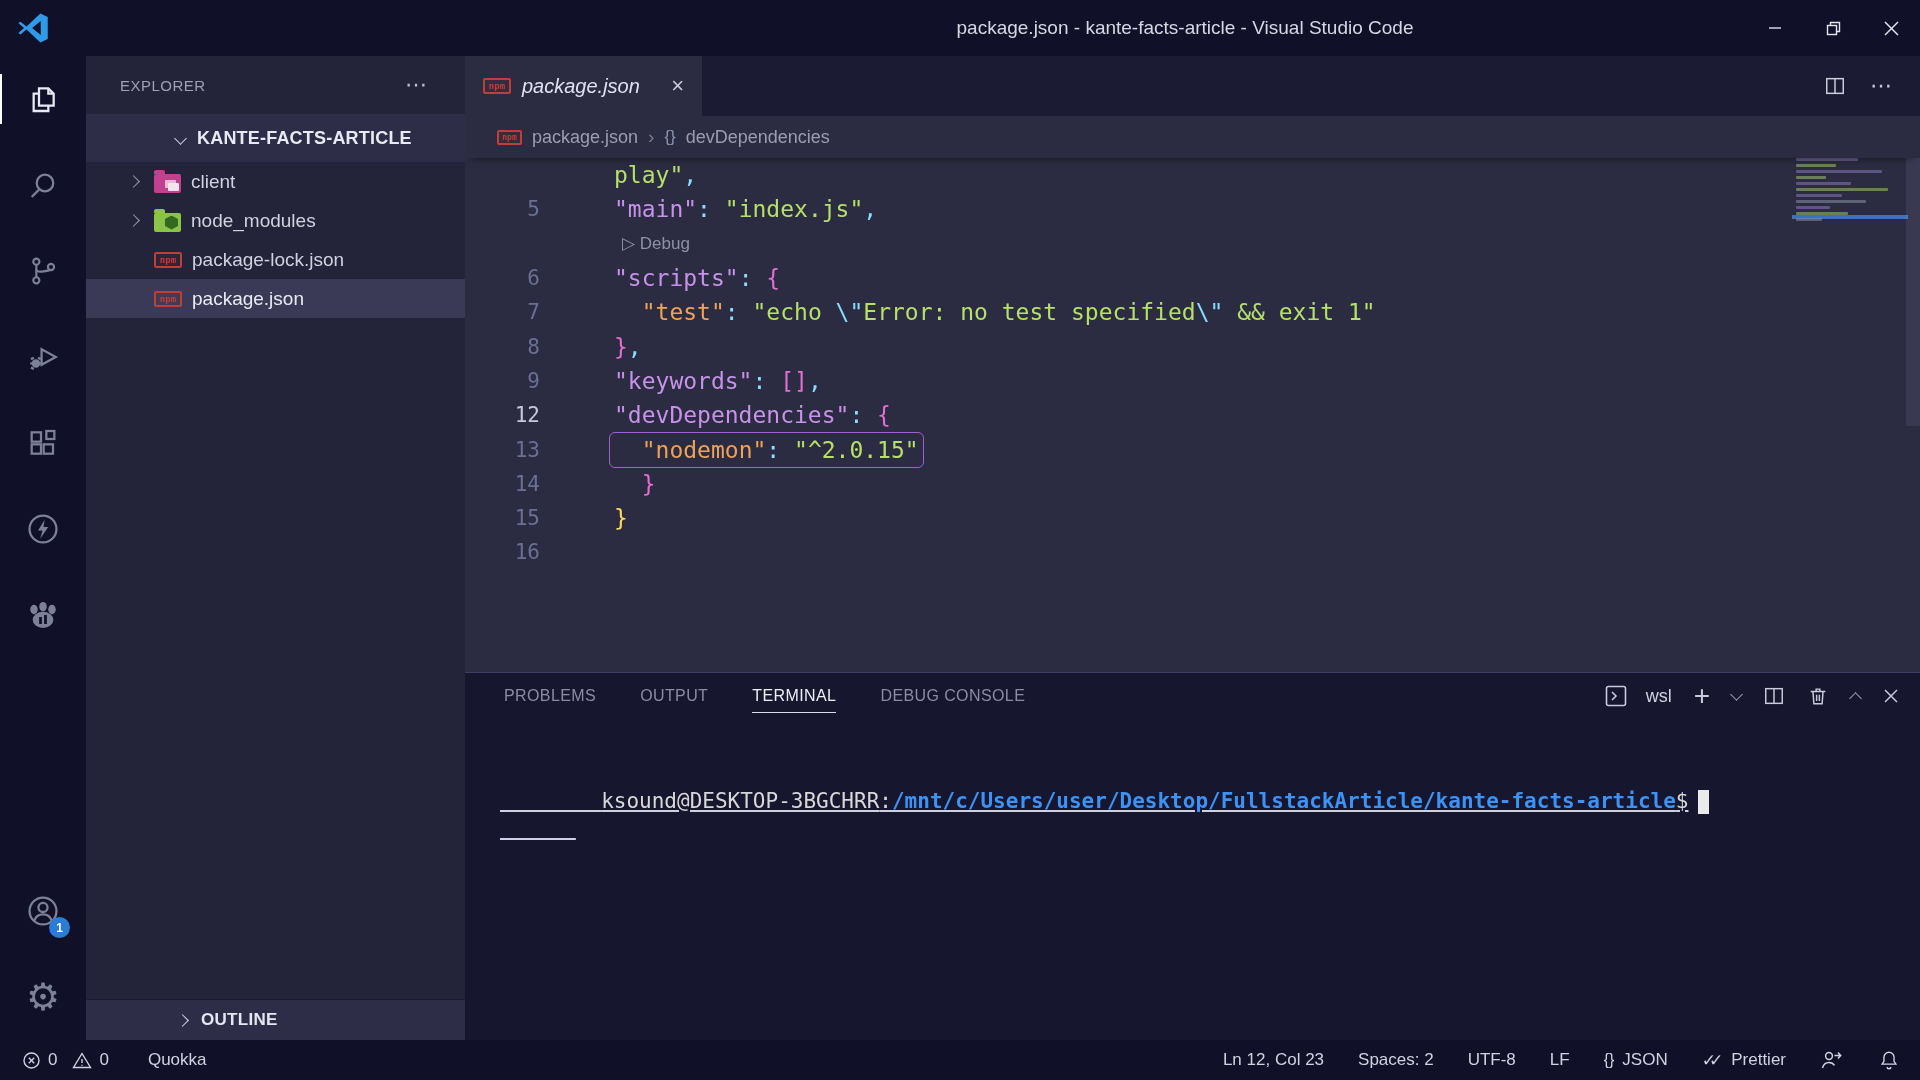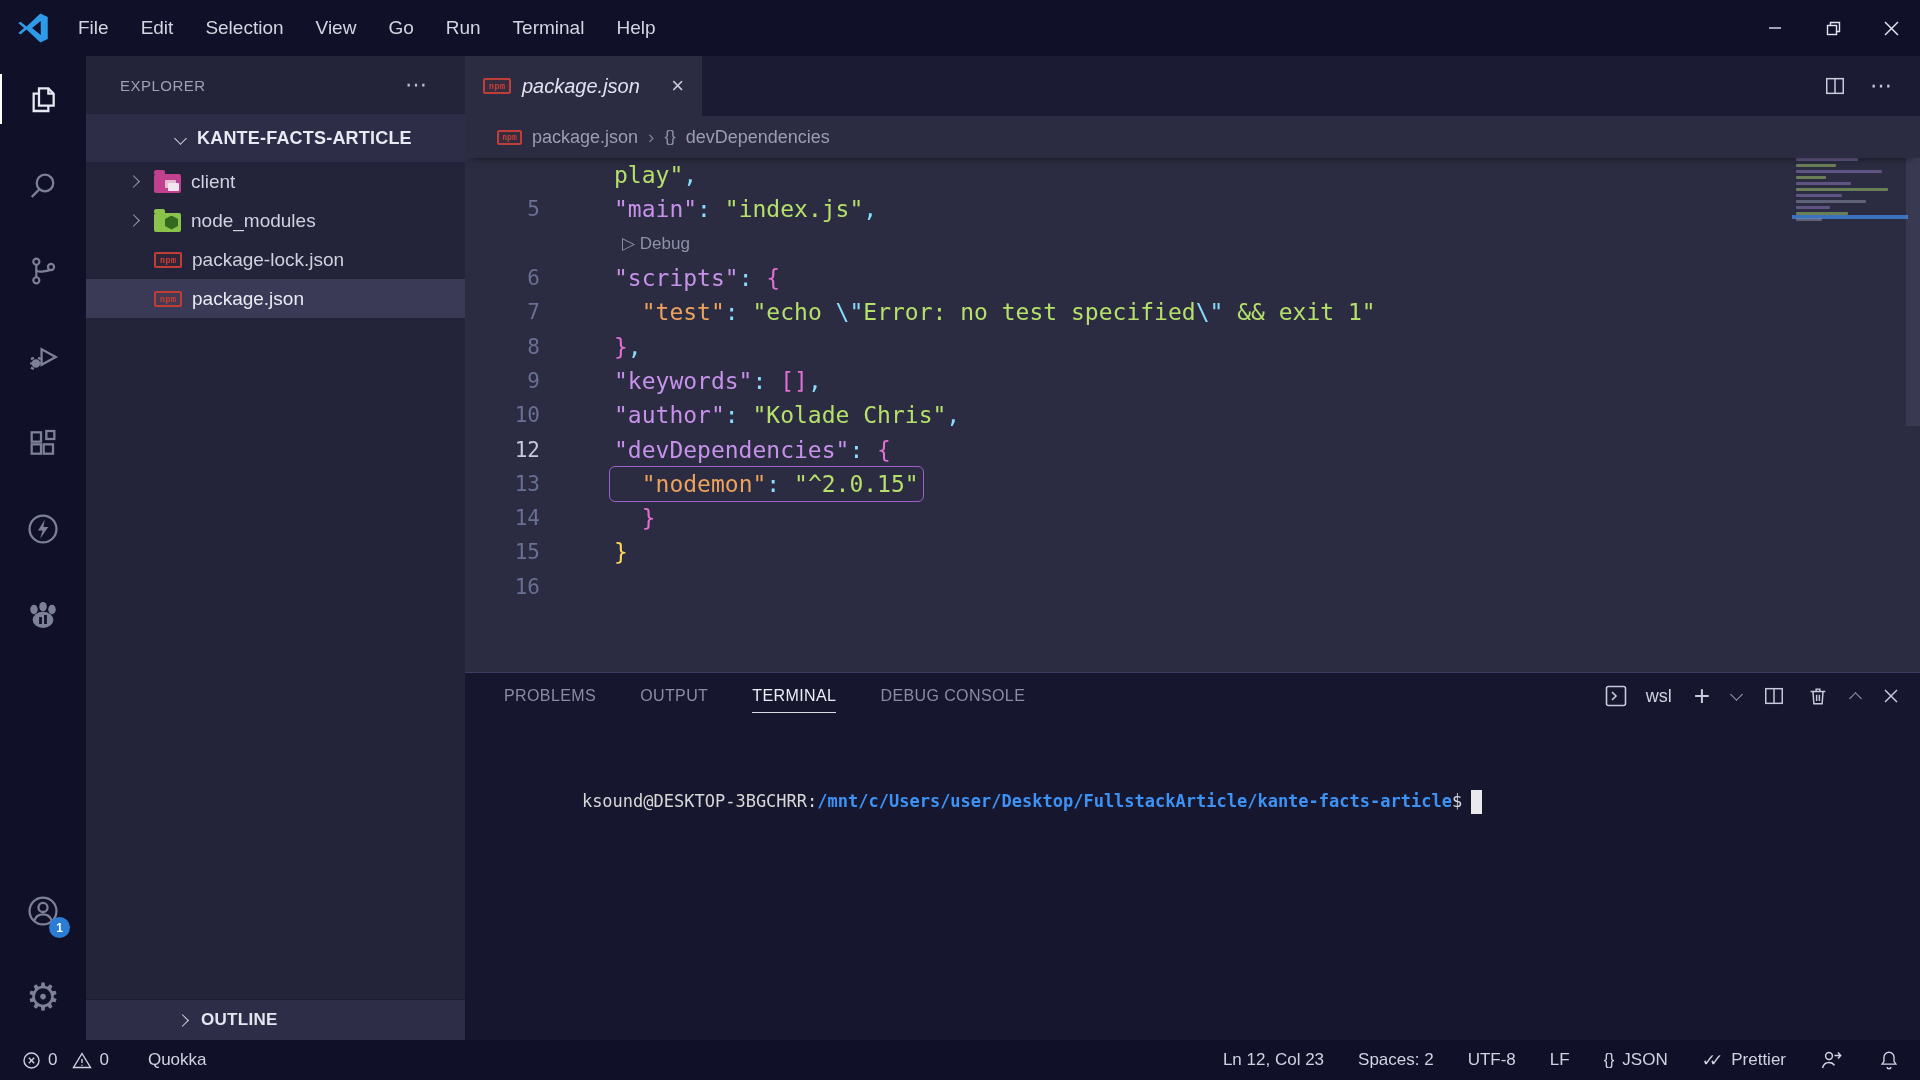--- a/index.html
+++ b/index.html
@@ -86,21 +86,21 @@
   
   .panel { position:absolute; left:0; top:616px; width:100%; height:368px; background:#16162f; border-top:1px solid #3d3d60; }
   .panel-header { position:relative; height:46px; display:flex; align-items:center; padding-left:39px; gap:44px; }
   .ptab { position:relative; height:100%; display:flex; align-items:center; font-size:16px; letter-spacing:.4px; color:#8a8da1; cursor:pointer; }
   .ptab.act { color:#eceef5; }
   .ptab.act::after { content:""; position:absolute; left:0; right:0; bottom:6px; height:1px; background:#dcdce6; }
   .panel-actions { position:absolute; right:20px; top:0; height:46px; display:flex; align-items:center; gap:22px; color:#c8cbdb; }
   .wsl-group { display:flex; align-items:center; gap:18px; }
   .wsl-label { font-size:18px; color:#d0d2de; }
   .plus { font-size:28px; font-weight:300; line-height:1; color:#c8cbdb; }
-  .terminal { padding:40px 0 0 35px; font-family:"DejaVu Sans Mono", monospace; font-size:17px; line-height:28px; white-space:pre; }
+  .terminal { padding:40px 0 0 35px; font-family:"DejaVu Sans Mono", monospace; font-size:21px; line-height:28px; white-space:pre;text-decoration:underline; }
   .t-fg { color:#d8d8d8; }
   .t-path { color:#3d93f5; font-weight:700; }
   .tcursor { display:inline-block; width:11px; height:24px; background:#eaeaea; vertical-align:middle; margin-left:9px; }
   
   .statusbar { position:absolute; left:0; top:1040px; width:1920px; height:40px; background:#101028; display:flex; align-items:center; font-size:17px; color:#d0d2e0; z-index:30; }
   .sb-left { display:flex; align-items:center; gap:7px; padding-left:22px; }
   .quokka { margin-left:32px; }
   .sb-right { margin-left:auto; display:flex; align-items:center; gap:34px; padding-right:20px; }
   .sitem { display:flex; align-items:center; gap:8px; white-space:nowrap;justify-content:center; }
   .dblcheck { letter-spacing:-7px; padding-right:7px; font-size:17px; }
@@ -109,30 +109,21 @@
 </style>
 </head>
 <body>
 
 <div class="screen">
 
   <header class="titlebar">
     <svg class="vslogo" viewBox="0 0 24 24">
       <path fill="#2f9be8" d="M17.2 1.8 7.4 10.9 3.2 7.6 1.6 8.4l4.1 3.6-4.1 3.6 1.6.9 4.2-3.4 9.8 9.1 5.2-2.5V4.3zM17.4 7l.1 10-6.1-5z"></path>
     </svg>
-    <nav class="menubar">
-        <div class="menu-item">File</div>
-        <div class="menu-item">Edit</div>
-        <div class="menu-item">Selection</div>
-        <div class="menu-item">View</div>
-        <div class="menu-item">Go</div>
-        <div class="menu-item">Run</div>
-        <div class="menu-item">Terminal</div>
-        <div class="menu-item">Help</div>
-      </nav>
+    <div class="window-title">package.json - kante-facts-article - Visual Studio Code</div>
     <div class="win-controls">
       <div class="wc">
         <svg class="ico" width="16" height="16" viewBox="0 0 16 16">
             <line x1="2" y1="8" x2="14" y2="8" stroke="#e3e4ee" stroke-width="1.4"></line>
           </svg>
       </div>
       <div class="wc">
         <svg class="ico" width="17" height="17" viewBox="0 0 17 17" fill="none" stroke="#e3e4ee" stroke-width="1.4">
           <rect x="2.5" y="5.5" width="9" height="9"></rect>
             <path d="M5.5 5.5v-3h9v9h-3"></path>
@@ -284,21 +275,20 @@
 
     <div class="code">
       <div>
           <div class="code-row"><span class="ln"></span><span class="lt"><span class="tk-str">play"</span><span class="tk-pun">,</span></span></div>
           <div class="code-row"><span class="ln">5</span><span class="lt"><span class="tk-key">"main"</span><span class="tk-pun">: </span><span class="tk-str">"index.js"</span><span class="tk-pun">,</span></span></div>
           <div class="code-row"><span class="ln"></span><span class="lens">▷ Debug</span></div>
           <div class="code-row"><span class="ln">6</span><span class="lt"><span class="tk-key">"scripts"</span><span class="tk-pun">: </span><span class="tk-br1">{</span></span></div>
           <div class="code-row"><span class="ln">7</span><span class="lt"><span class="tk-pln">  </span><span class="tk-key2">"test"</span><span class="tk-pun">: </span><span class="tk-str">"echo </span><span class="tk-esc">\"</span><span class="tk-str">Error: no test specified</span><span class="tk-esc">\"</span><span class="tk-str"> &amp;&amp; exit 1"</span></span></div>
           <div class="code-row"><span class="ln">8</span><span class="lt"><span class="tk-br1">}</span><span class="tk-pun">,</span></span></div>
           <div class="code-row"><span class="ln">9</span><span class="lt"><span class="tk-key">"keywords"</span><span class="tk-pun">: </span><span class="tk-br1">[]</span><span class="tk-pun">,</span></span></div>
-          <div class="code-row"><span class="ln">10</span><span class="lt"><span class="tk-key">"author"</span><span class="tk-pun">: </span><span class="tk-str">"Kolade Chris"</span><span class="tk-pun">,</span></span></div>
           <div class="code-row"><span class="ln act">12</span><span class="lt"><span class="tk-key">"devDependencies"</span><span class="tk-pun">: </span><span class="tk-br1">{</span></span></div>
           <div class="code-row"><span class="ln">13</span><span class="lt boxed"><span class="tk-pln">  </span><span class="tk-key2">"nodemon"</span><span class="tk-pun">: </span><span class="tk-str">"^2.0.15"</span></span></div>
           <div class="code-row"><span class="ln">14</span><span class="lt"><span class="tk-pln">  </span><span class="tk-br1">}</span></span></div>
           <div class="code-row"><span class="ln">15</span><span class="lt"><span class="tk-br0">}</span></span></div>
           <div class="code-row"><span class="ln">16</span><span class="lt"></span></div>
         </div>
       <div class="minimap">
         <div class="mm-current"></div>
       <div class="mmline" style="width: 62px; background: rgb(141, 121, 184); opacity: 0.55;"></div>
           <div class="mmline" style="width: 40px; background: rgb(159, 196, 106); opacity: 0.55;"></div>

